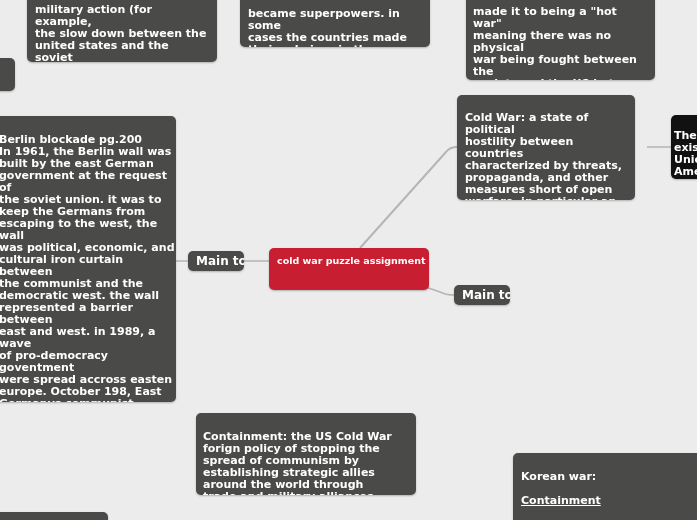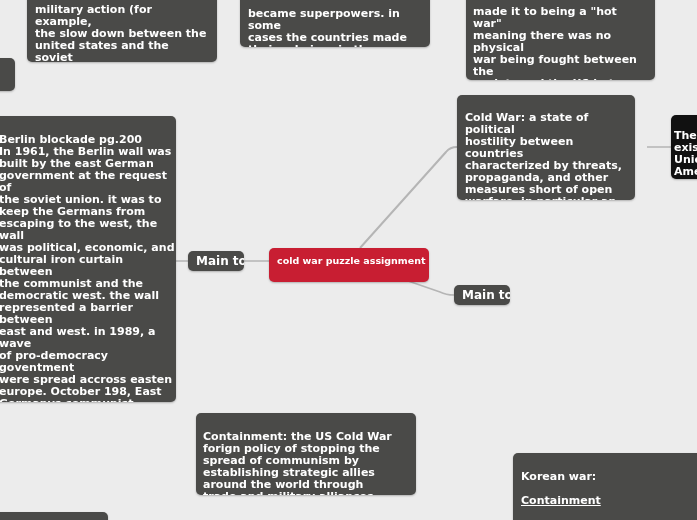--- a/index.html
+++ b/index.html
@@ -148,21 +148,21 @@
 including the berlin wall were
 opened up. the end of the
 berlin wall signified the end of
 the cold war.</span>
   </div>
 
   <div class="node topic" style="left:188px; top:251px; width:56px; height:20px;">
     <span class="text">Main topic</span>
   </div>
 
-  <div class="node central" style="left:269px; top:248px; width:160px; height:34px;">
+  <div class="node central" style="left:269px; top:248px; width:160px; height:42px;">
     <span class="text">cold war puzzle assignment</span>
   </div>
 
   <div class="node topic" style="left:454px; top:285px; width:56px; height:20px;">
     <span class="text">Main topic</span>
   </div>
 
   <div class="node" style="left:196px; top:413px; width:220px; height:82px; padding:6px 7px 0 7px;">
     <span class="text">Containment: the US Cold War
 forign policy of stopping the

